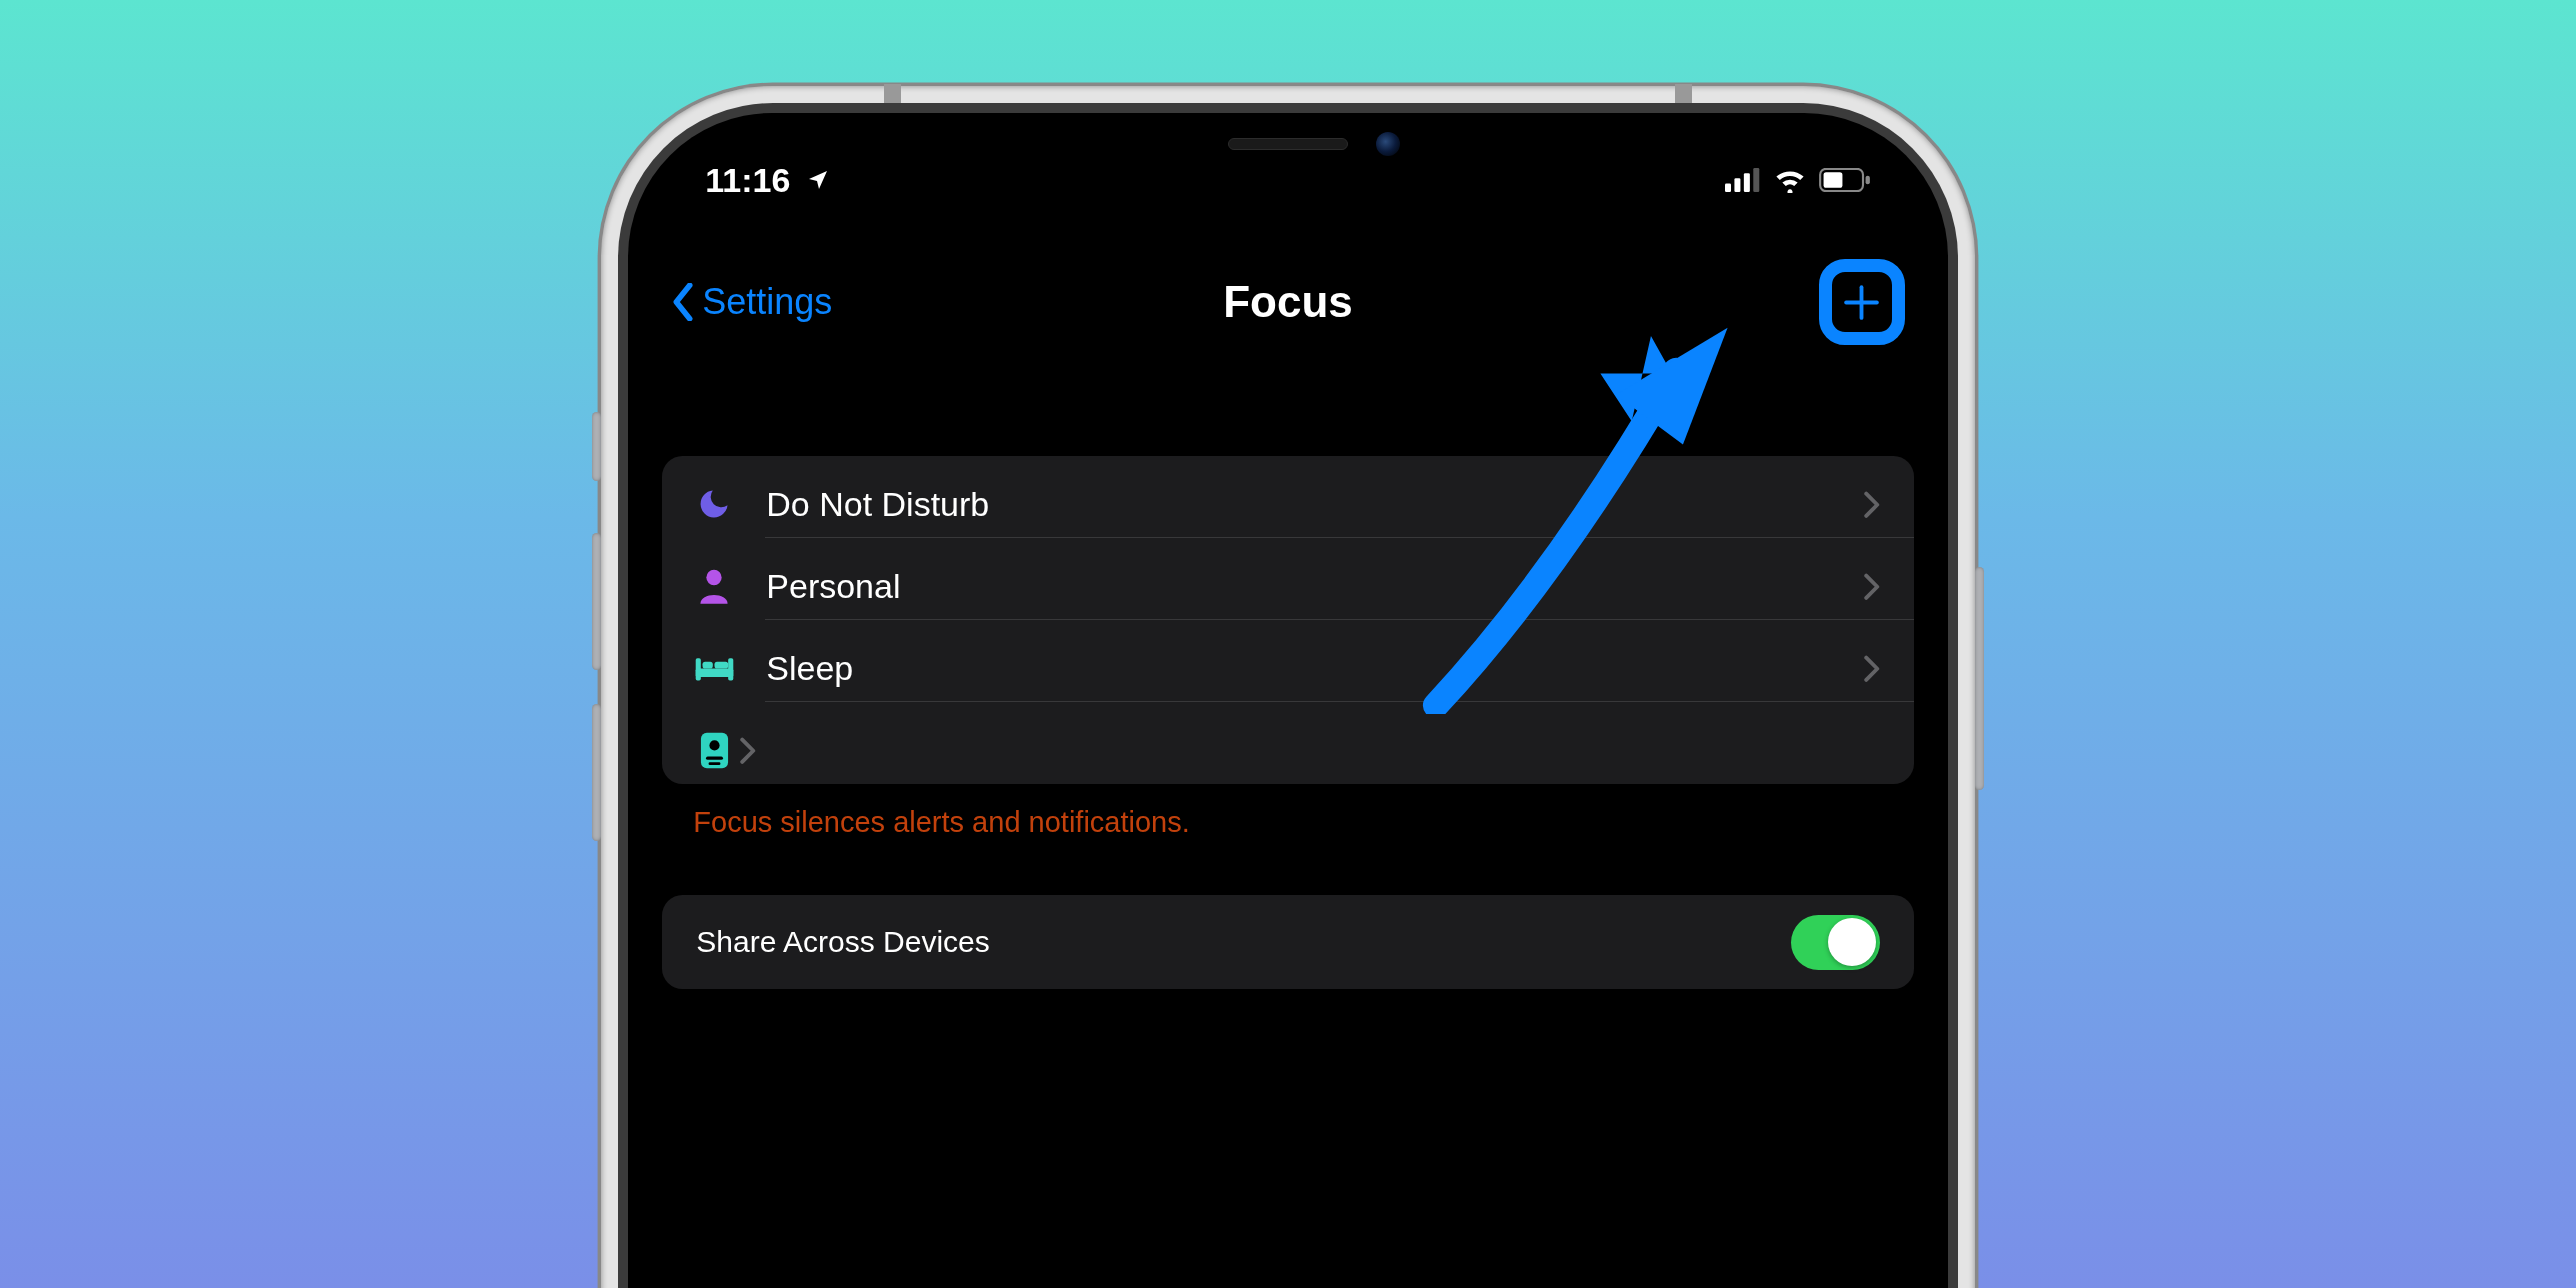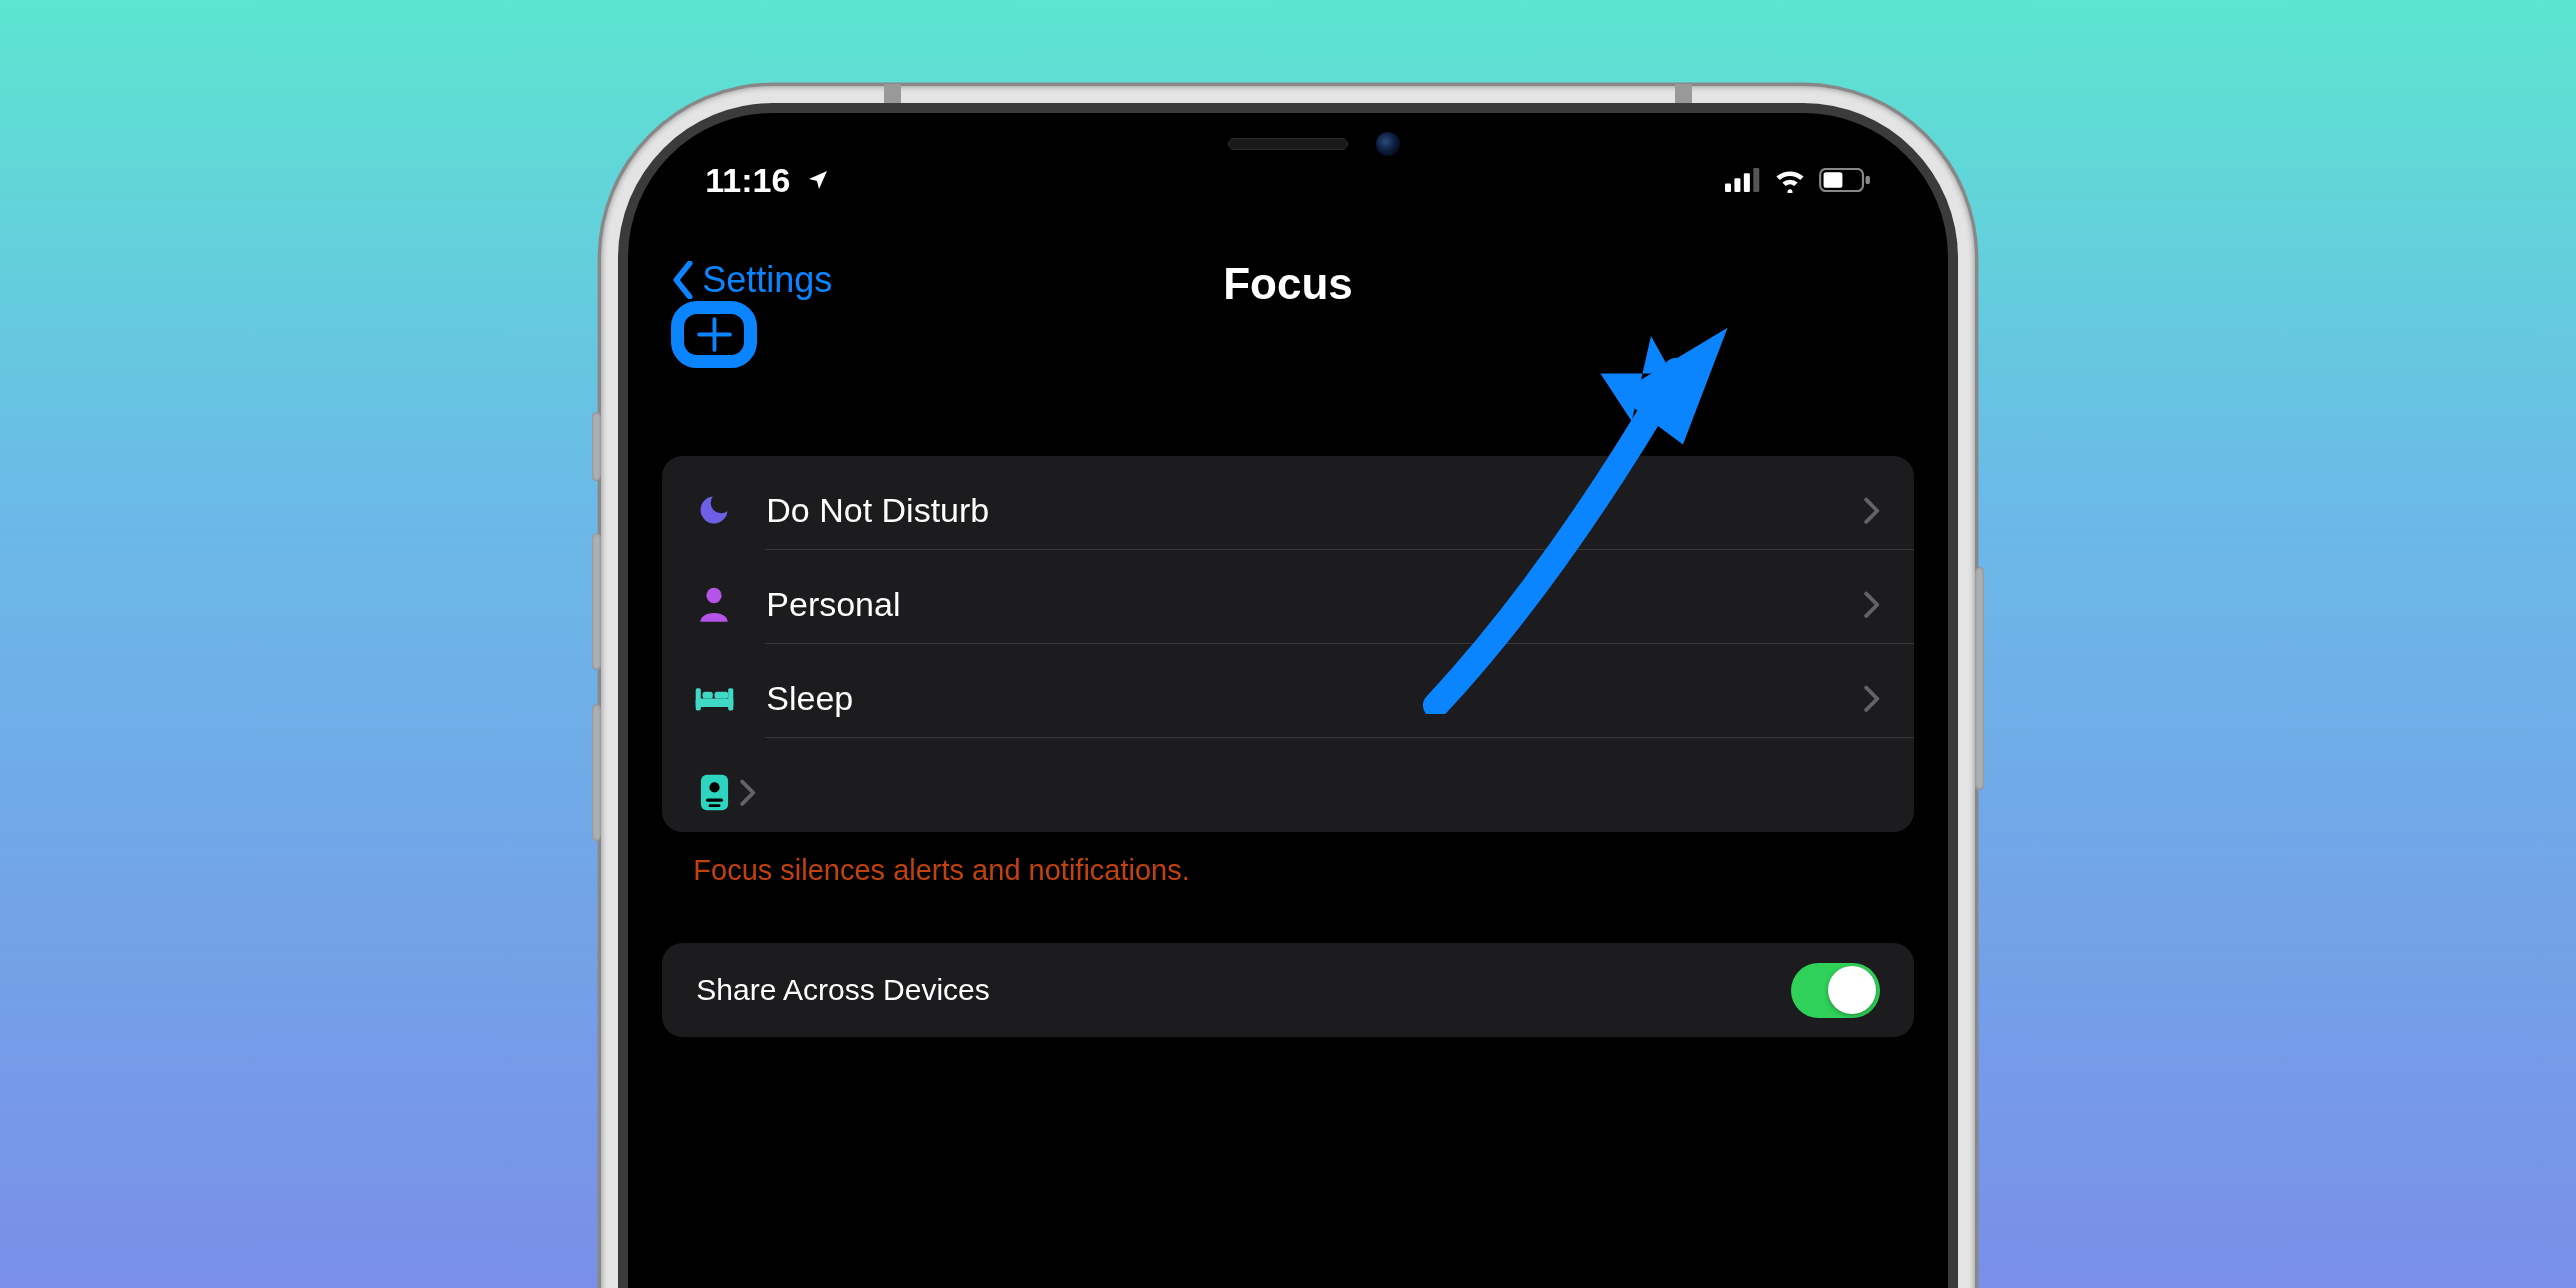--- a/index.html
+++ b/index.html
@@ -85,24 +85,23 @@
   }
   .status-left { display: flex; align-items: center; gap: 16px; }
   .status-right { display: flex; align-items: center; gap: 12px; }
   .nav-bar {
     position: absolute;
     top: 146px;
     left: 0;
     right: 0;
     height: 86px;
     display: flex;
-    align-items: flex-start;
+    align-items: center;
     justify-content: space-between;
     padding: 0 43px;
-    flex-direction: column;
   }
   .back-btn {
     display: flex;
     align-items: center;
     gap: 6.9px;
     color: #0a84ff;
     font-size: 36px;
     font-weight: 400;
   }
   .nav-title {
@@ -130,21 +129,21 @@
     right: 34px;
   }
   .list {
     background: #1c1c1e;
     border-radius: 20.6px;
     overflow: hidden;
   }
   .row {
     display: flex;
     align-items: center;
-    height: 94px;
+    height: 82px;
     padding: 14px 34px 0 26px;
     position: relative;
   }
   .row:not(:last-child)::after {
     content: '';
     position: absolute;
     bottom: 0;
     left: 103px;
     right: 0;
     height: 0.9px;

